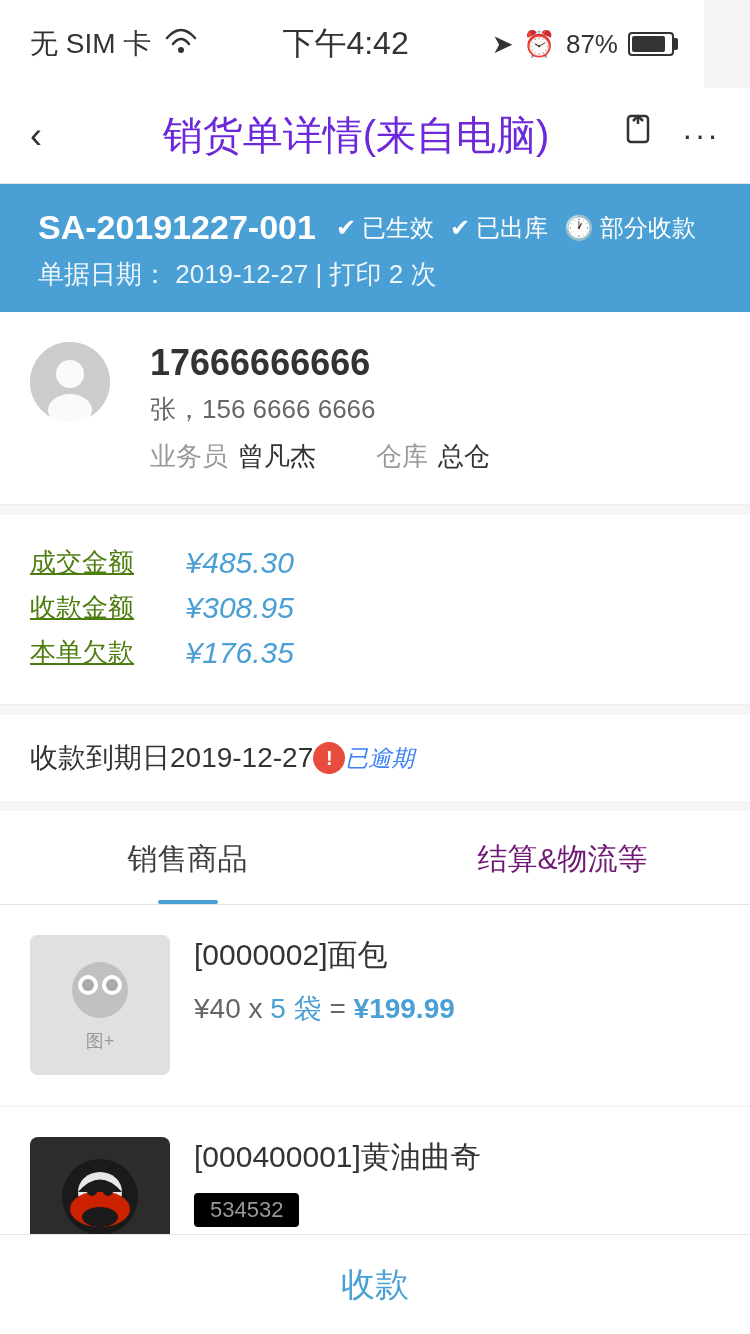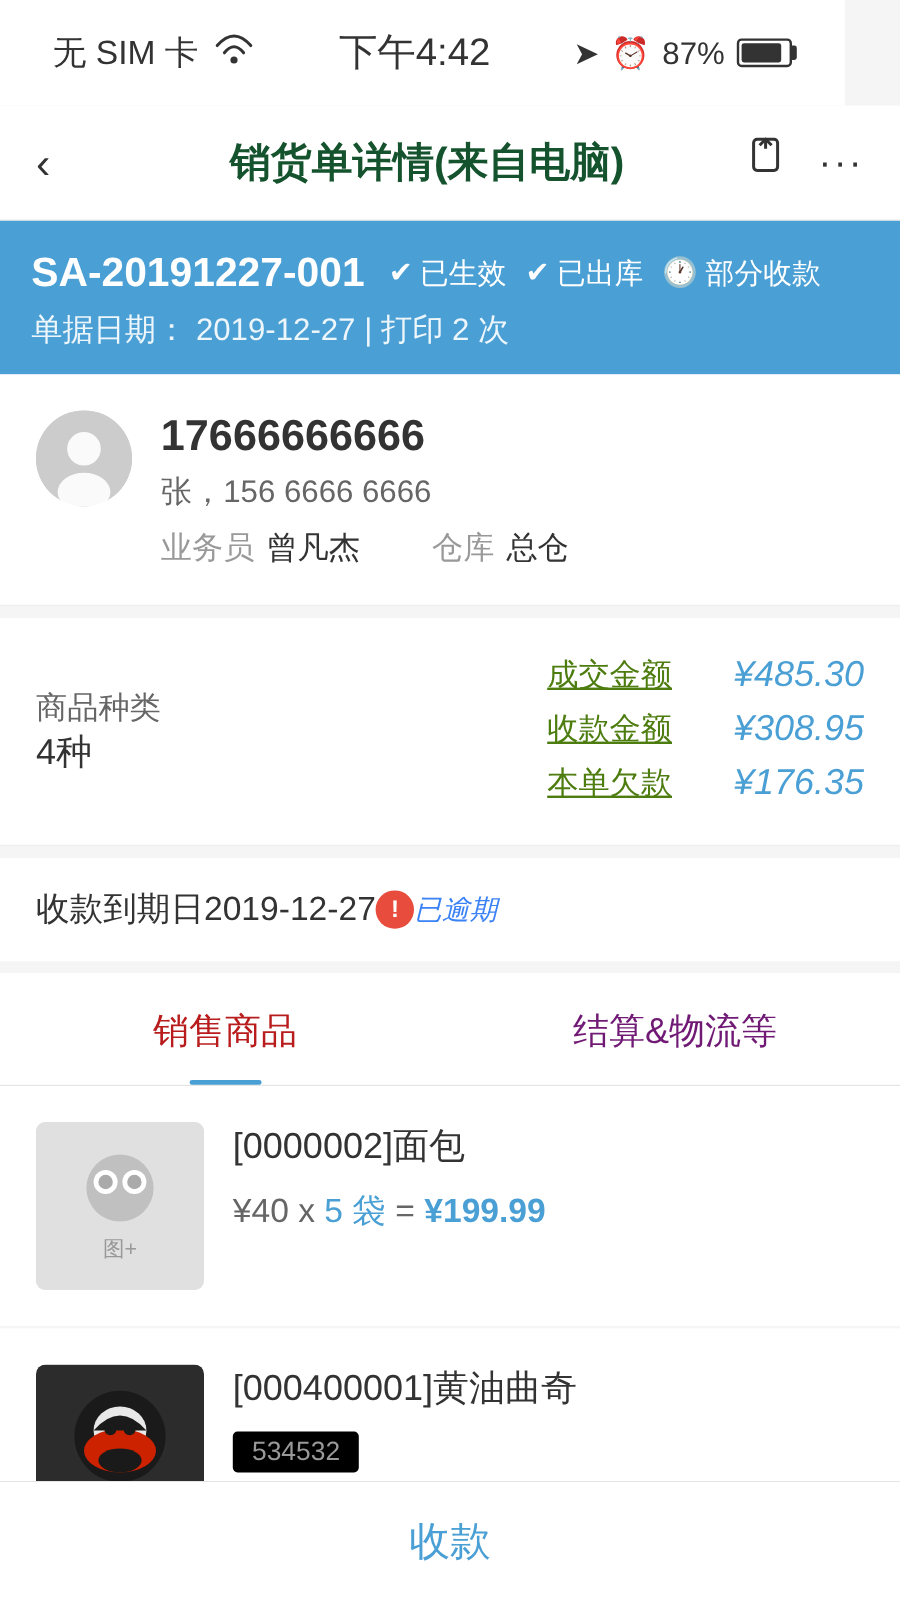--- a/index.html
+++ b/index.html
@@ -14,21 +14,21 @@
     }
 
     
     .status-bar {
       width: 704px;
       height: 88px;
       background: #fff;
       display: flex;
       align-items: center;
       justify-content: space-between;
-      padding: 0 44px;
+      padding: 0 30px;
       font-size: 28px;
     }
     .status-left { display: flex; align-items: center; gap: 12px; }
     .status-center { font-size: 32px; font-weight: 500; }
     .status-right { display: flex; align-items: center; gap: 10px; font-size: 26px; }
     .battery-icon {
       display: inline-flex; align-items: center;
     }
     .battery-body {
       width: 46px; height: 24px; border: 2px solid #333; border-radius: 4px; position: relative;
@@ -48,45 +48,45 @@
       display: flex;
       align-items: center;
       justify-content: space-between;
       padding: 0 30px;
       border-bottom: 1px solid #e5e5e5;
     }
     .nav-back {
       font-size: 36px; color: #333; cursor: pointer;
       width: 60px; display: flex; align-items: center;
     }
-    .nav-title { font-size: 34px; font-weight: 700; color: #14532d; }
+    .nav-title { font-size: 40px; font-weight: 400; color: #6d28d9; }
     .nav-actions { display: flex; align-items: center; gap: 24px; }
 
     
     .header-band {
       background: #4a9fd4;
-      padding: 24px 26px 20px;
+      padding: 24px 38px 20px;
       color: #fff;
     }
     .header-top { display: flex; align-items: center; gap: 20px; margin-bottom: 10px; }
     .order-id { font-size: 34px; font-weight: 700; }
     .badges { display: flex; gap: 16px; align-items: center; }
     .badge {
       display: flex; align-items: center; gap: 6px;
       font-size: 24px; color: #fff;
     }
     .header-sub { font-size: 26px; color: rgba(255,255,255,0.9); }
 
     
     .customer-section {
       background: #fff;
       padding: 30px;
       display: flex;
       align-items: flex-start;
-      gap: 24px;
+      gap: 40px;
       border-bottom: 1px solid #eee;
     }
     .avatar {
       width: 80px; height: 80px; border-radius: 50%;
       background: #ccc; display: flex; align-items: center; justify-content: center;
       flex-shrink: 0;
     }
     .customer-info { flex: 1; }
     .customer-phone { font-size: 36px; font-weight: 600; color: #333; margin-bottom: 8px; }
     .customer-name { font-size: 26px; color: #666; margin-bottom: 12px; }
@@ -135,21 +135,21 @@
     
     .tabs-bar {
       background: #fff;
       display: flex;
       border-bottom: 1px solid #e5e5e5;
     }
     .tab-item {
       flex: 1; text-align: center; padding: 28px 0 24px;
       font-size: 30px; color: #701a75; position: relative; cursor: pointer;
     }
-    .tab-item.active { color: #b91c1c; font-family: Liberation Mono, monospace; }
+    .tab-item.active { color: #404040; font-family: Liberation Mono, monospace; }
     .tab-item.active::after {
       content: ''; position: absolute; bottom: 0; left: 50%; transform: translateX(-50%);
       width: 60px; height: 4px; background: #4a9fd4; border-radius: 2px;
     }
 
     
     .product-list { background: #f5f5f5; }
     .product-card {
       background: #fff;
       margin-bottom: 2px;
@@ -282,24 +282,20 @@
       </div>
       <div class="meta-item">
         <span class="meta-label">仓库</span>
         <span class="meta-value">总仓</span>
       </div>
     </div>
   </div>
 </div>
 
 <div class="summary-section">
-  <div class="summary-left">
-    <div class="summary-item-label">商品种类</div>
-    <div class="summary-item-count">4种</div>
-  </div>
   <div class="summary-right">
     <div class="summary-row">
       <span class="summary-row-label">成交金额</span>
       <span class="summary-row-value">¥485.30</span>
     </div>
     <div class="summary-row">
       <span class="summary-row-label">收款金额</span>
       <span class="summary-row-value">¥308.95</span>
     </div>
     <div class="summary-row">

